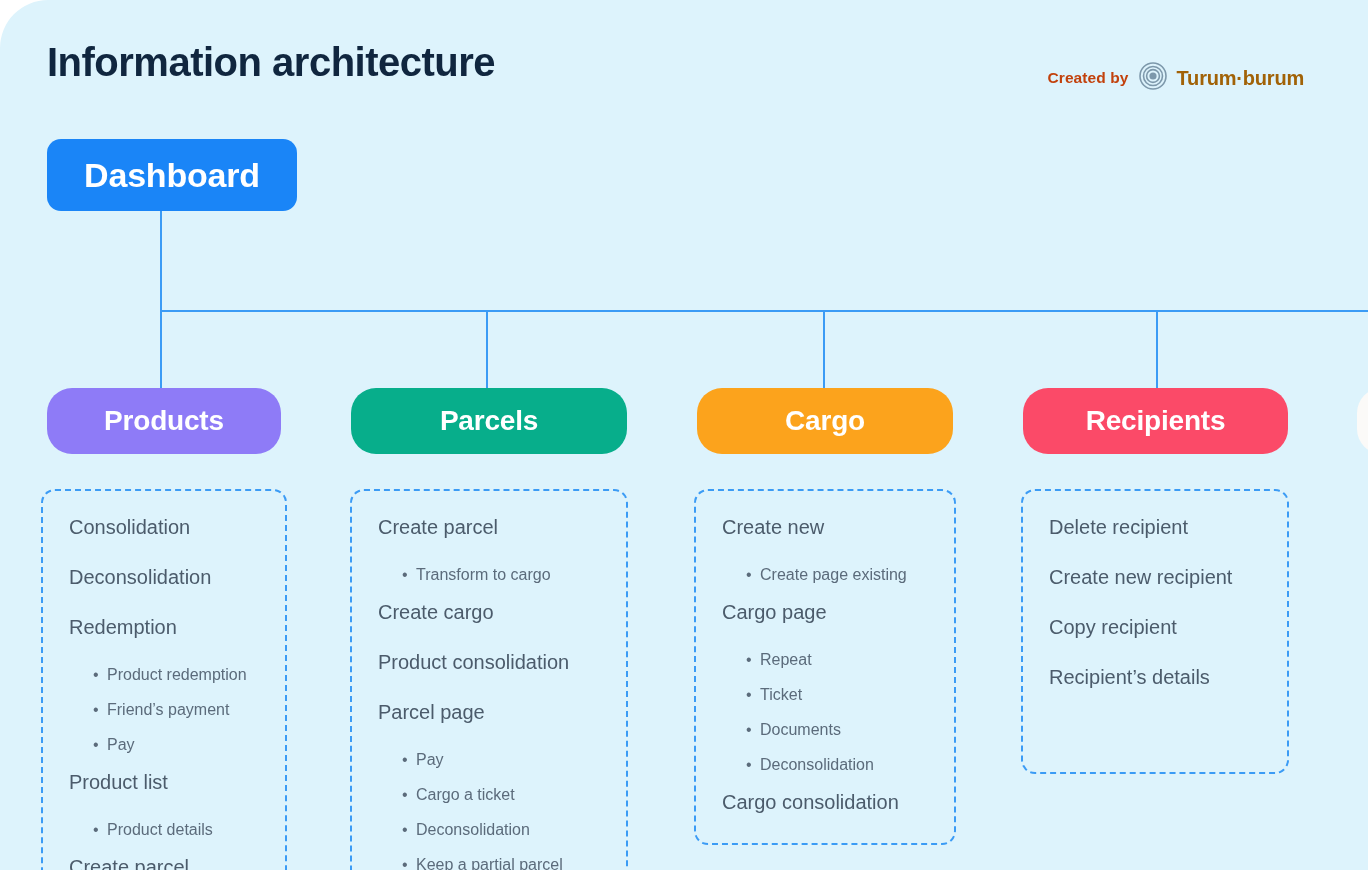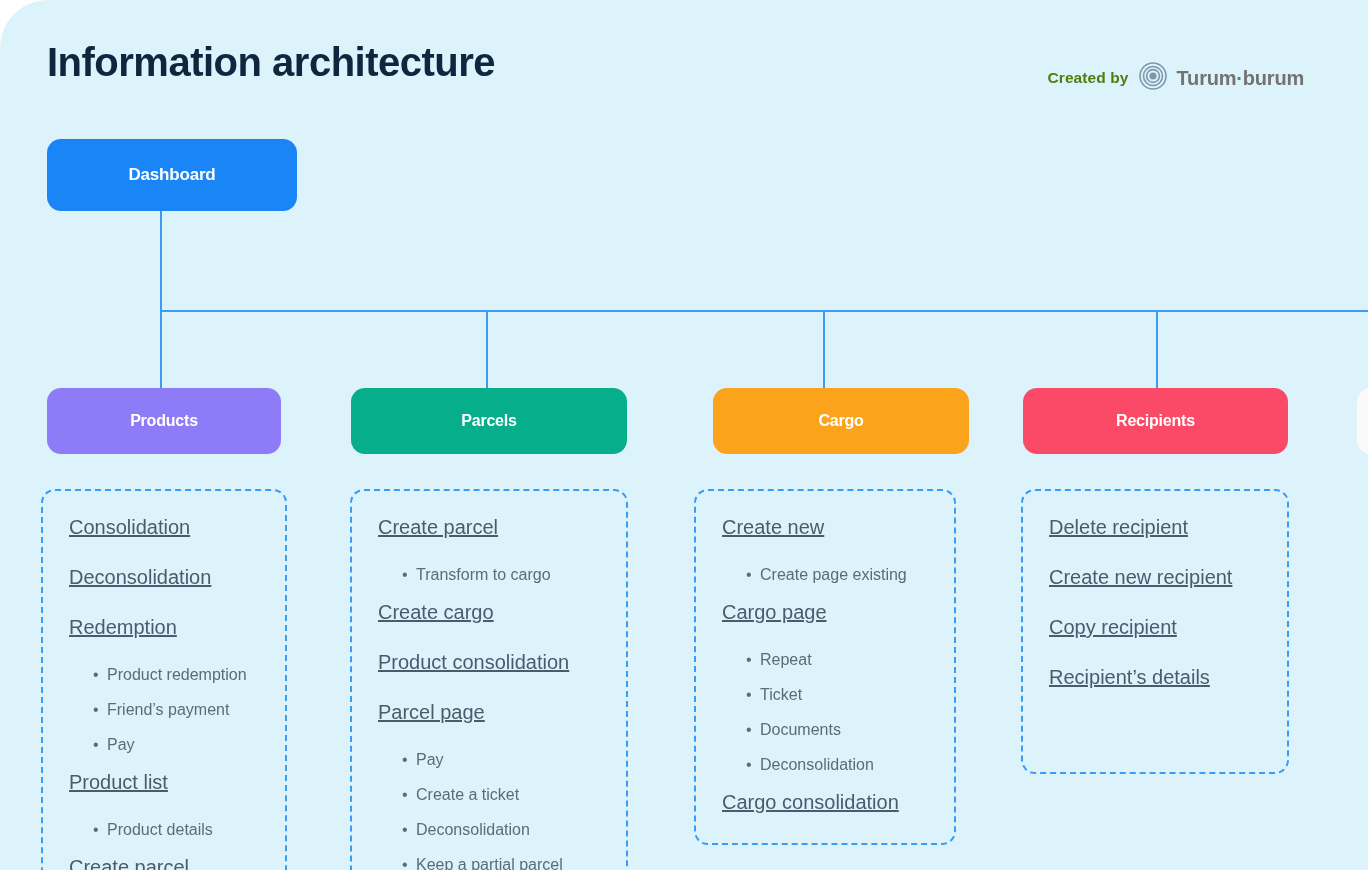--- a/index.html
+++ b/index.html
@@ -39,27 +39,27 @@
     right: 64px;
     top: 62px;
     display: flex;
     align-items: center;
     gap: 10px;
     white-space: nowrap;
   }
   .credit-text {
     font-size: 15.5px;
     font-weight: 700;
-    color: #4d7c0f;
+    color: #c2410c;
     letter-spacing: 0.1px;
   }
   .credit-brand {
     font-size: 20px;
     font-weight: 700;
-    color: #737373;
+    color: #a16207;
     letter-spacing: -0.2px;
   }
   .brand-logo { display: block; }
 
   
   .conn-svg {
     position: absolute;
     left: 0;
     top: 0;
     width: 1368px;
@@ -76,28 +76,29 @@
     border-radius: 14px;
     color: #ffffff;
     font-weight: 700;
     box-sizing: border-box;
   }
   .node-root {
     left: 47px;
     top: 139px;
     width: 250px;
     height: 72px;
-    font-size: 17px;
+    font-size: 34px;
     letter-spacing: -0.2px;
   }
   .node-cat {
     top: 388px;
     height: 66px;
-    font-size: 16px;
+    font-size: 28px;
     letter-spacing: -0.2px;
+    border-radius: 25px;
   }
 
   
   .panel {
     position: absolute;
     box-sizing: border-box;
     border: 2px dashed #3b9bf5;
     border-radius: 14px;
     padding: 26px 24px 24px 24px;
   }
@@ -108,21 +109,20 @@
   .group-title {
     font-size: 20px;
     color: #4b5b6b;
     line-height: 1;
     padding: 0 0 0 2px;
     margin: 0 0 0 0;
     white-space: nowrap;
     height: 50px;
     display: flex;
     align-items: flex-start;
-    text-decoration: underline;
   }
 
   .sub-list {
     list-style: none;
     margin: 0;
     padding: 0 0 0 26px;
   }
   .sub-item {
     font-size: 16px;
     color: #5b6b7b;
@@ -237,34 +237,34 @@
         </div>
         <div class="group">
           <div class="group-title">Parcel page</div>
           <ul class="sub-list">
             <li class="sub-item">
               <span class="bullet">•</span>
               <span class="sub-label">Pay</span>
             </li>
             <li class="sub-item">
               <span class="bullet">•</span>
-              <span class="sub-label">Create a ticket</span>
+              <span class="sub-label">Cargo a ticket</span>
             </li>
             <li class="sub-item">
               <span class="bullet">•</span>
               <span class="sub-label">Deconsolidation</span>
             </li>
             <li class="sub-item">
               <span class="bullet">•</span>
               <span class="sub-label">Keep a partial parcel</span>
             </li>
           </ul>
         </div>
       </div>
-      <div class="node node-cat" style="left: 697px; width: 256px; background: rgb(252, 163, 28); margin-left: 16px;">
+      <div class="node node-cat" style="left: 697px; width: 256px; background: rgb(252, 163, 28);">
         <span>Cargo</span>
       </div>
       <div class="panel" style="left: 694px; top: 489px; width: 262px; height: 356px;">
         <div class="group">
           <div class="group-title">Create new</div>
           <ul class="sub-list">
             <li class="sub-item">
               <span class="bullet">•</span>
               <span class="sub-label">Create page existing</span>
             </li>

